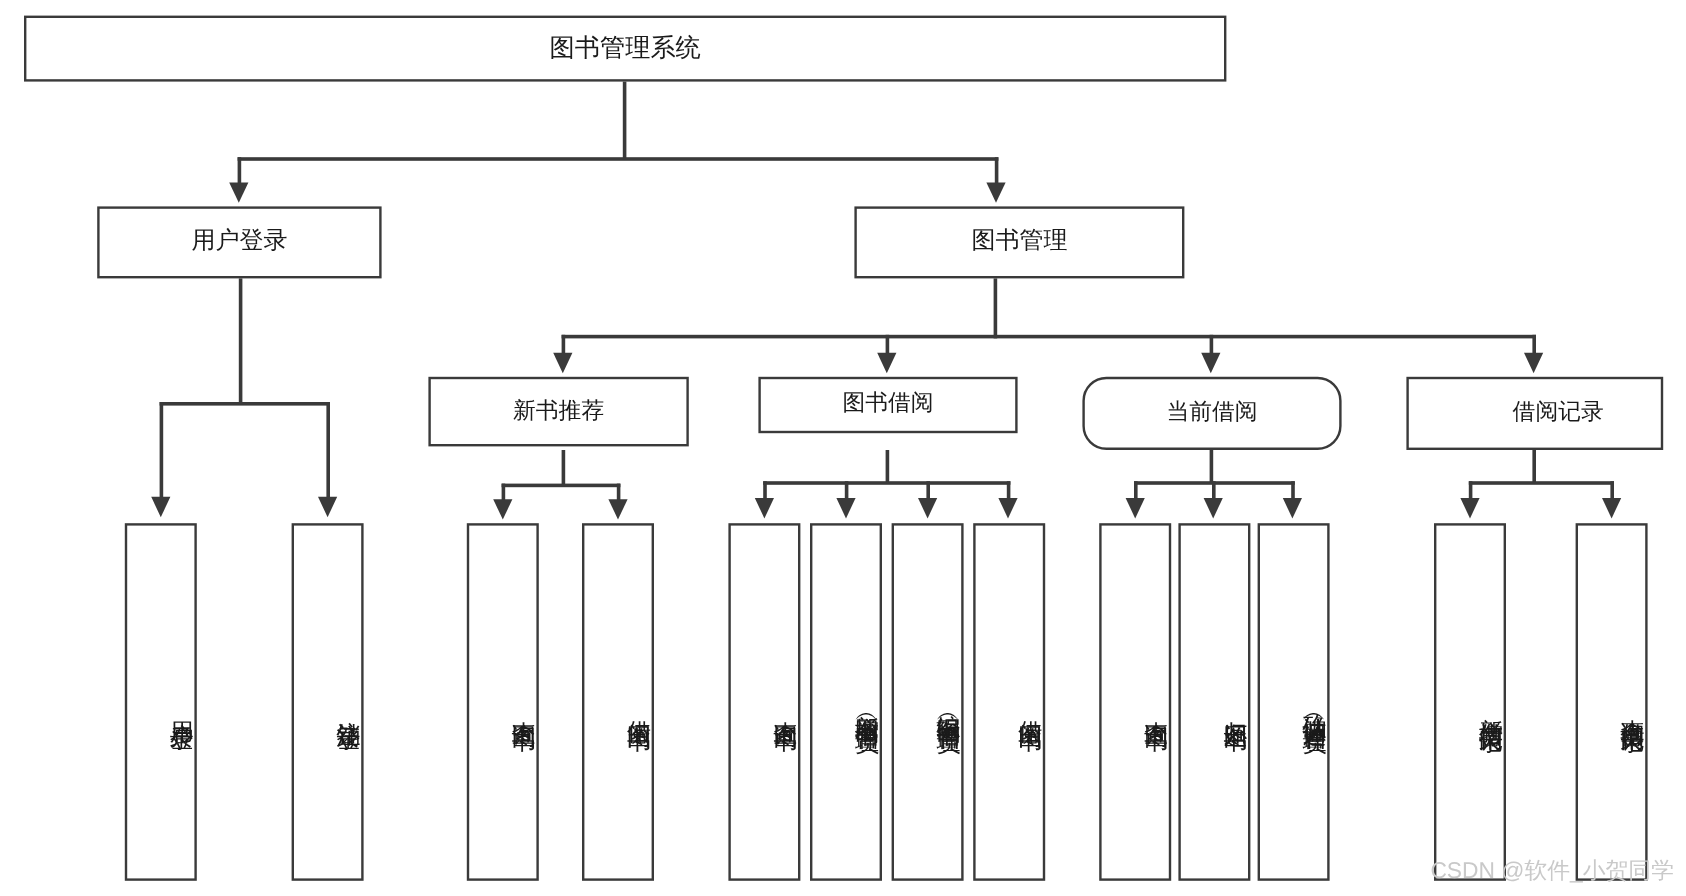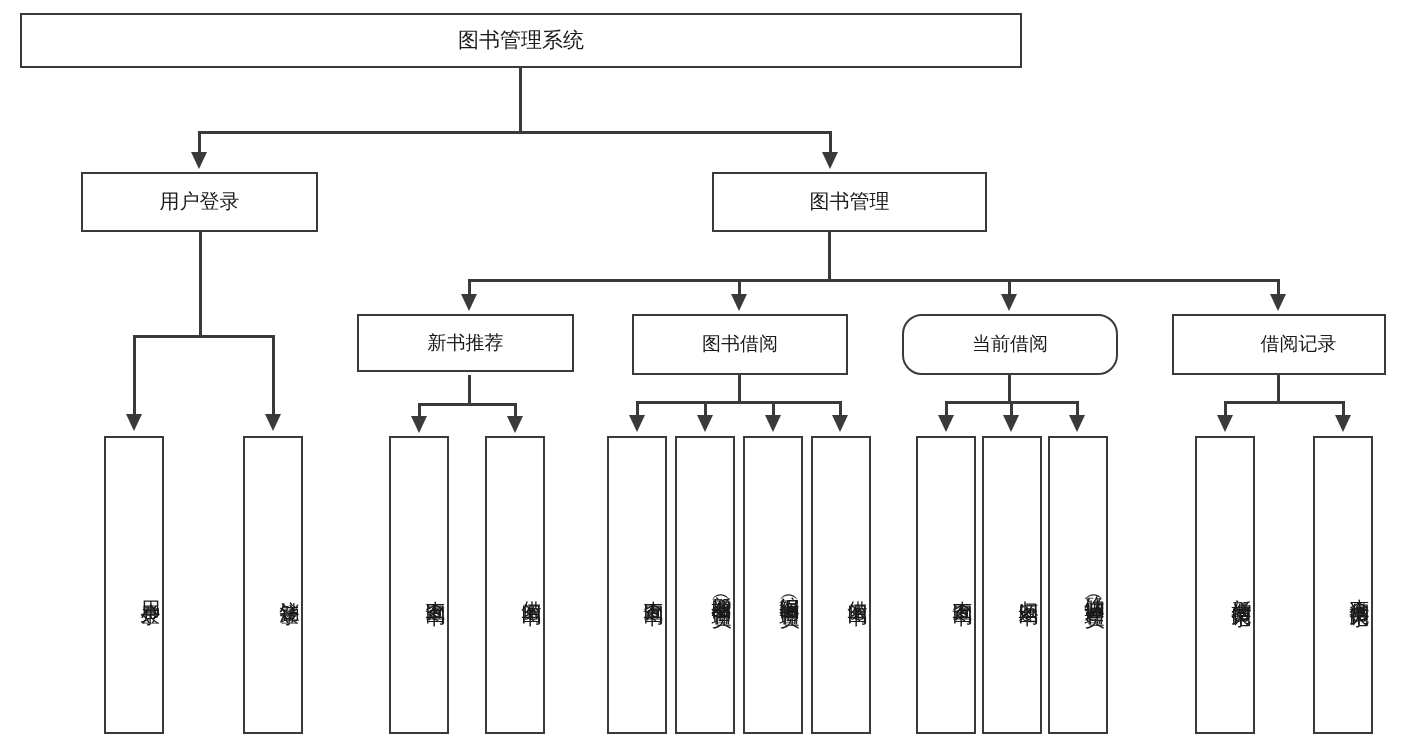--- a/index.html
+++ b/index.html
@@ -106,21 +106,21 @@
   <div class="edge v" style="left:738px; top:279px; width:3px; height:20px;"></div>
   <div class="arrow" style="left:731px; top:294px;"></div>
   <div class="edge v" style="left:1008px; top:279px; width:3px; height:20px;"></div>
   <div class="arrow" style="left:1001px; top:294px;"></div>
   <div class="edge v" style="left:1277px; top:279px; width:3px; height:20px;"></div>
   <div class="arrow" style="left:1270px; top:294px;"></div>
 
   <div class="node lvl3" style="left:357px; top:314px; width:217px; height:58px;">
     <span>新书推荐</span>
   </div>
-  <div class="node lvl3" style="left:632px; top:314px; width:216px; height:61px;">
+  <div class="node lvl3" style="left:632px; top:314px; width:216px; height:47px;">
     <span>图书借阅</span>
   </div>
   <div class="node lvl3" style="left:902px; top:314px; width:216px; height:61px;border-radius:20px;">
     <span>当前借阅</span>
   </div>
   <div class="node lvl3" style="left:1172px; top:314px; width:214px; height:61px;padding-left:39px;">
     <span>借阅记录</span>
   </div>
 
   <div class="edge v" style="left:468px; top:375px; width:3px; height:30px;"></div>
@@ -194,14 +194,15 @@
     <span>确认归还（管理员）</span>
   </div>
 
   <div class="node leaf" style="left:1195px; top:436px; width:60px; height:298px;">
     <span>新增借阅记录</span>
   </div>
   <div class="node leaf" style="left:1313px; top:436px; width:60px; height:298px;">
     <span>查询借阅记录</span>
   </div>
 
+  <div class="watermark" style="left:1192px; top:713px;">CSDN @软件_小贺同学</div>
 
 </div>
 
 </body></html>

